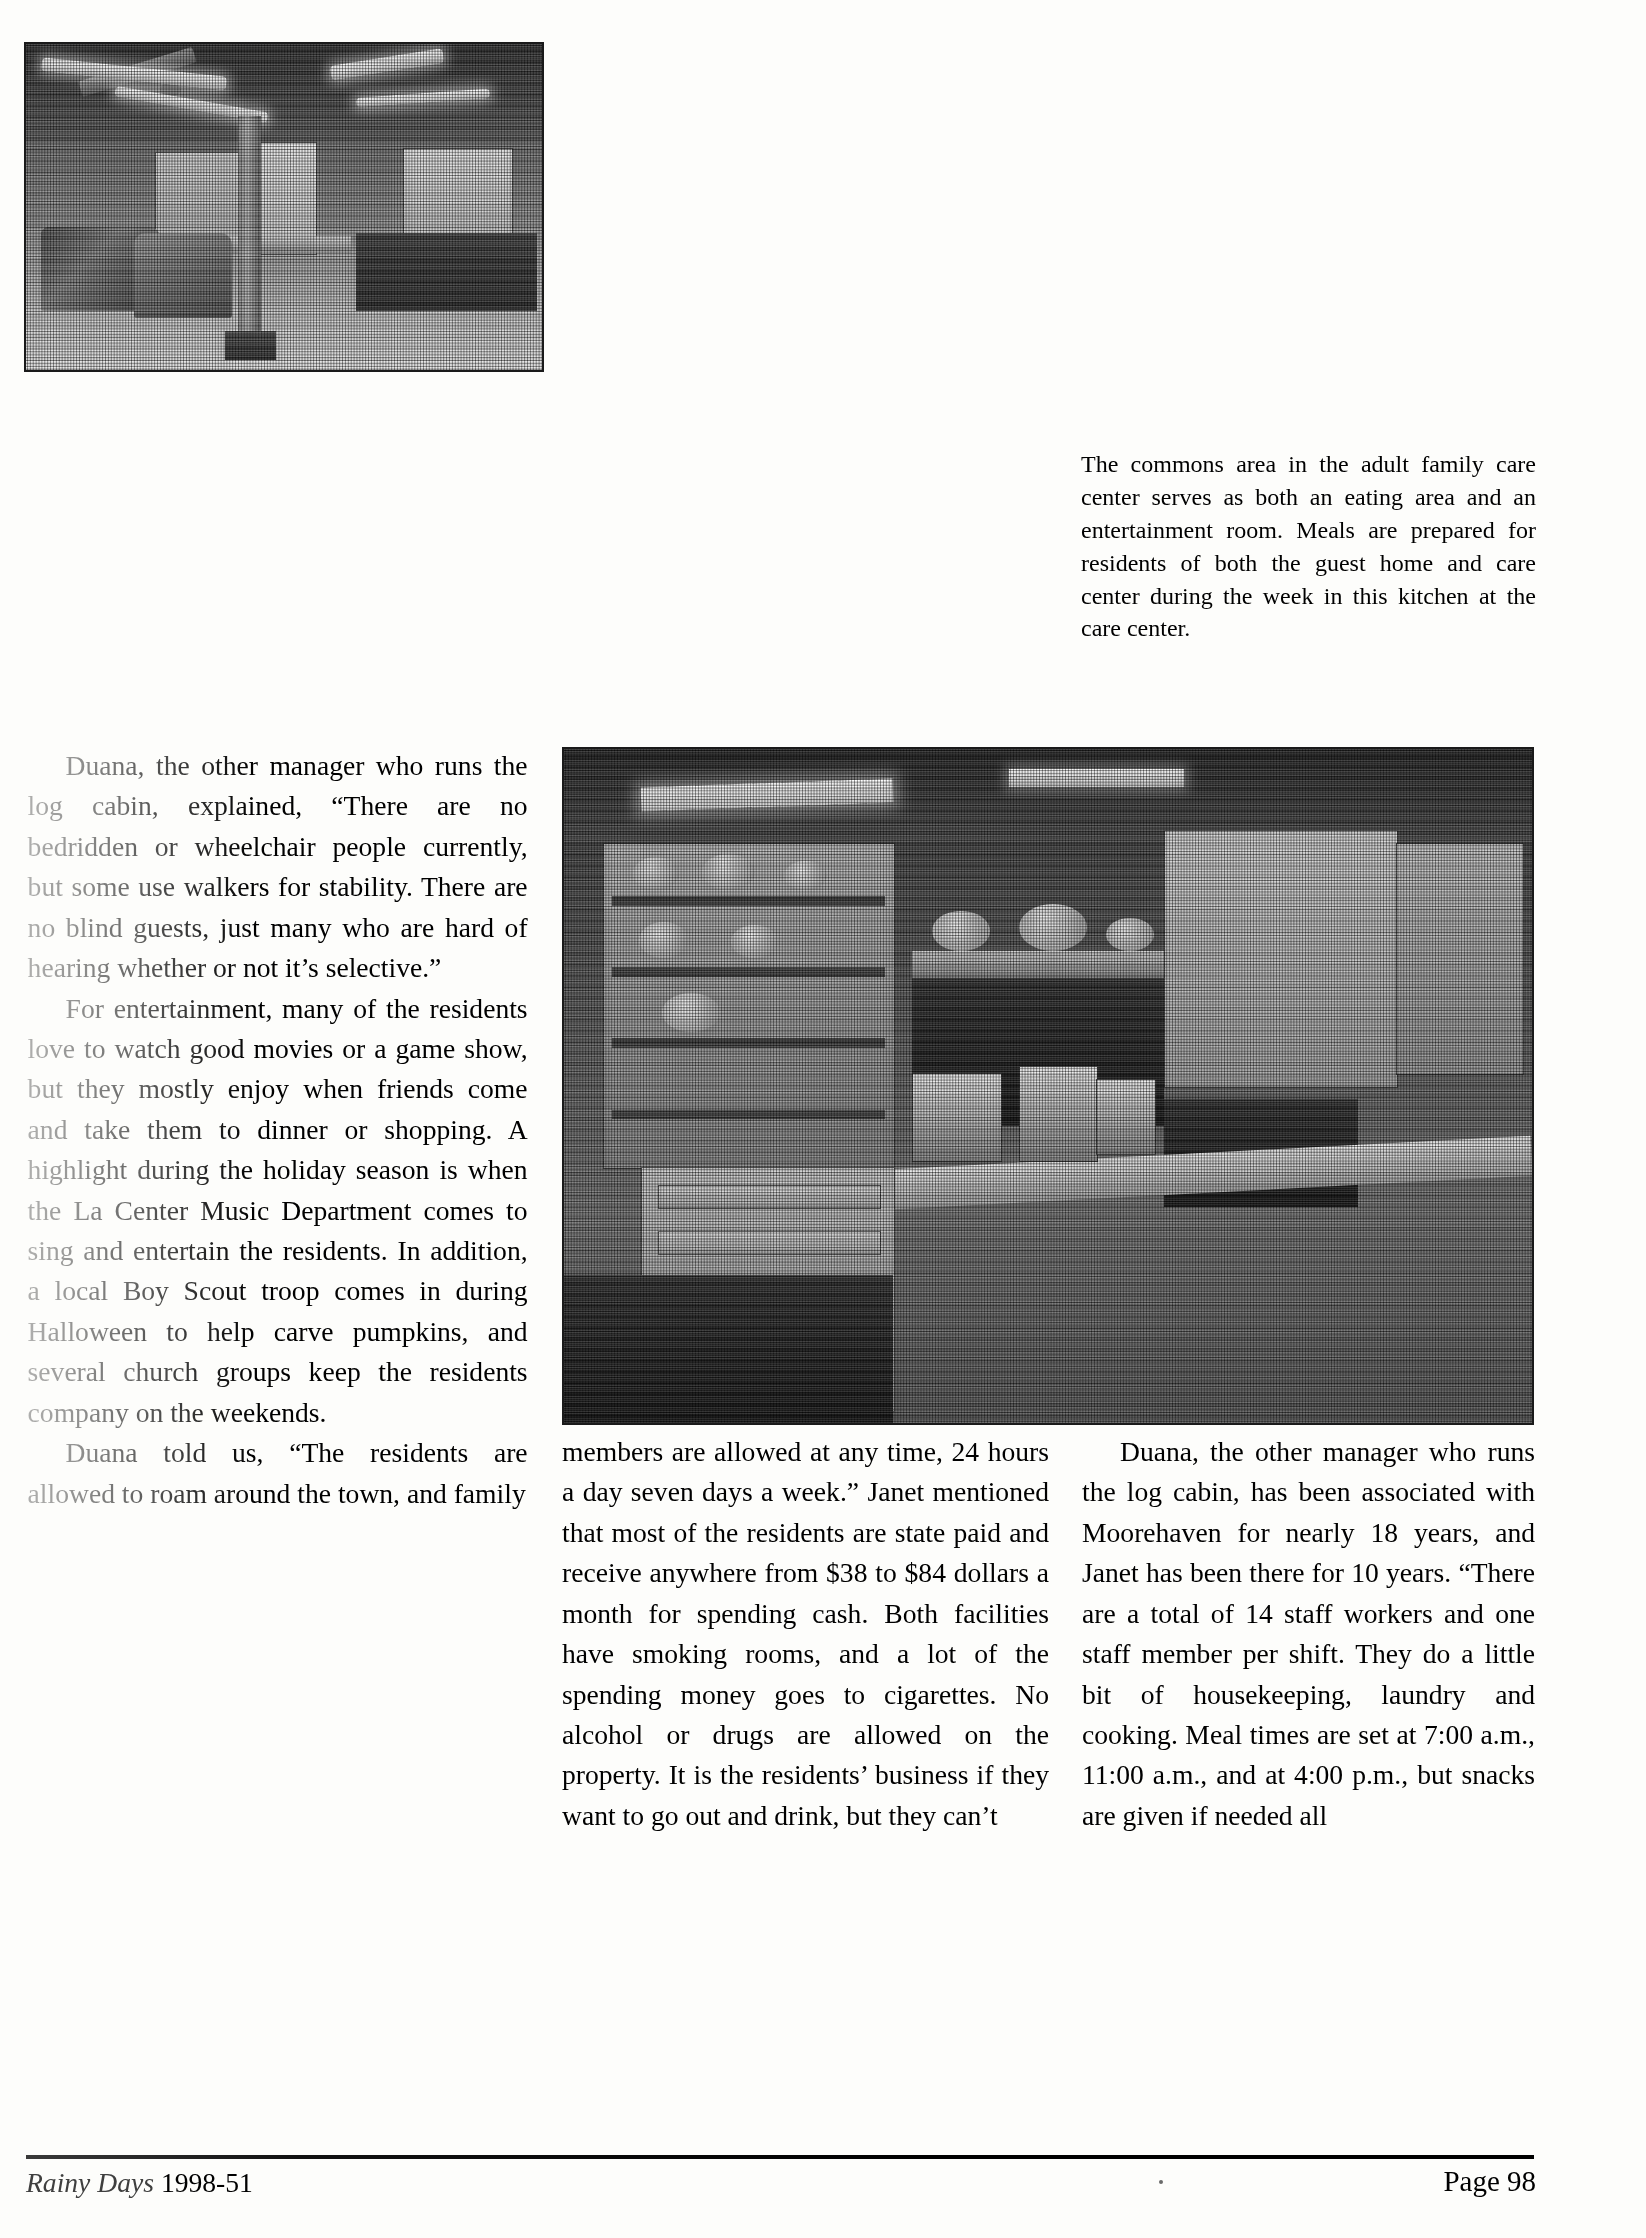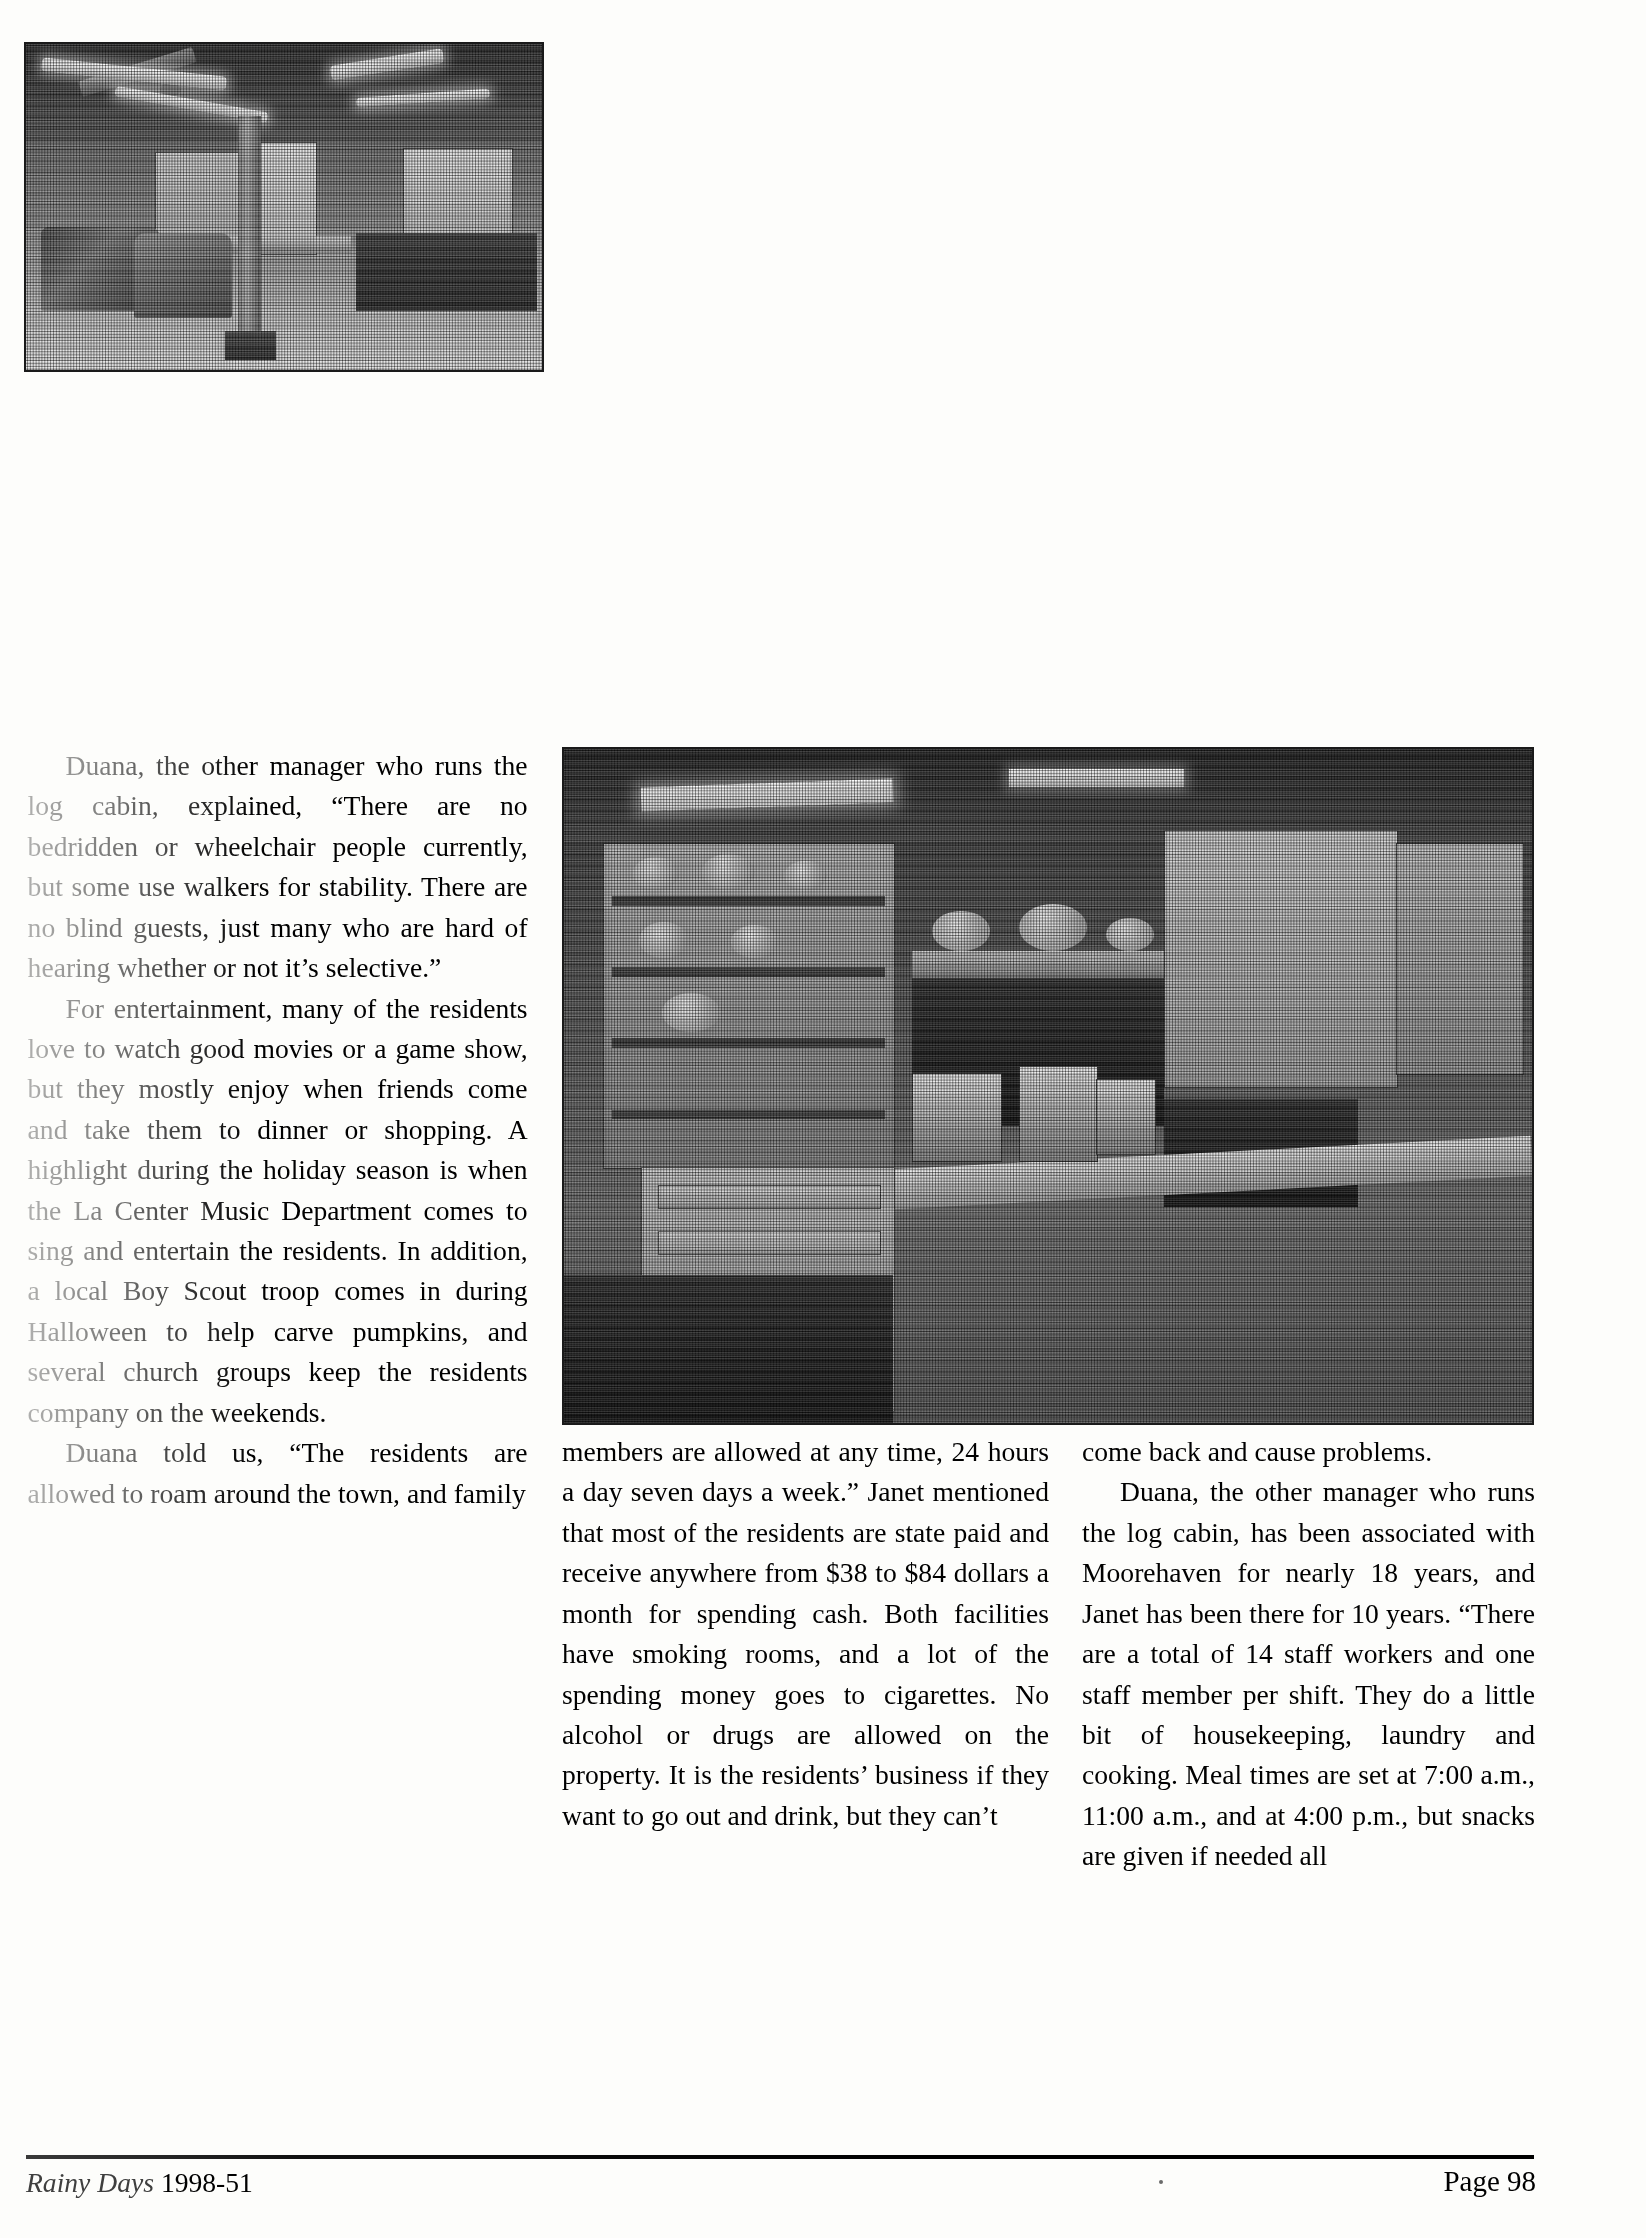--- a/index.html
+++ b/index.html
@@ -291,20 +291,21 @@
     <div class="cm-darkright"></div>
     <div class="cm-floor"></div>
     <div class="cm-sofa"></div>
     <div class="cm-chair"></div>
     <div class="cm-column"></div>
     <div class="cm-column-base"></div>
     <div class="scan"></div>
     <div class="halftone"></div>
   </div>
 
+  <div class="caption-block">The commons area in the adult family care center serves as both an eating area and an entertainment room.  Meals are prepared for residents of both the guest home and care center during the week in this kitchen at the care center.</div>
 
   <div class="photo" id="photo-kitchen">
     <div class="kt-ceiling"></div>
     <div class="kt-tube"></div>
     <div class="kt-tube2"></div>
 
     <div class="kt-shelfunit">
       <div class="kt-shelf" style="top:16%"></div>
       <div class="kt-shelf" style="top:38%"></div>
       <div class="kt-shelf" style="top:60%"></div>
@@ -348,21 +349,20 @@
     <p>Duana, the other manager who runs the log cabin, explained, “There are no bedridden or wheelchair people currently, but some use walkers for stability. There are no blind guests, just many who are hard of hearing whether or not it’s selective.”</p>
     <p>For entertainment, many of the residents love to watch good movies or a game show, but they mostly enjoy when friends come and take them to dinner or shopping.  A highlight during the holiday season is when the La Center Music Department comes to sing and entertain the residents. In addition, a local Boy Scout troop comes in during Halloween to help carve pumpkins, and several church groups keep the residents company on the weekends.</p>
     <p>Duana told us, “The residents are allowed to roam around the town, and family</p>
   </div>
 
   <div class="col" id="col-mid">
     <p style="text-indent:0">members are allowed at any time, 24 hours a day seven days a week.”  Janet mentioned that most of the residents are state paid and receive anywhere from $38 to $84 dollars a month for spending cash. Both facilities have smoking rooms, and a lot of the spending money goes to cigarettes. No alcohol or drugs are allowed on the property.  It is the residents’ business if they want to go out and drink, but they can’t</p>
   </div>
 
   <div class="col" id="col-right">
-    <p style="text-indent:0">come back and cause problems.</p>
     <p>Duana, the other manager who runs the log cabin, has been associated with Moorehaven for nearly 18 years, and Janet has been there for 10 years.  “There are a total of 14 staff workers and one staff member per shift.  They do a little bit of housekeeping, laundry and cooking.  Meal times are set at 7:00 a.m., 11:00 a.m., and at 4:00 p.m., but snacks are given if needed all</p>
   </div>
 
   <div class="fade-overlay"></div>
 
   <div class="footer-rule"></div>
   <div class="footer-left"><span class="mag">Rainy Days</span><span> 1998-51</span></div>
   <div class="footer-dot"></div>
   <div class="footer-right">Page 98</div>
 

